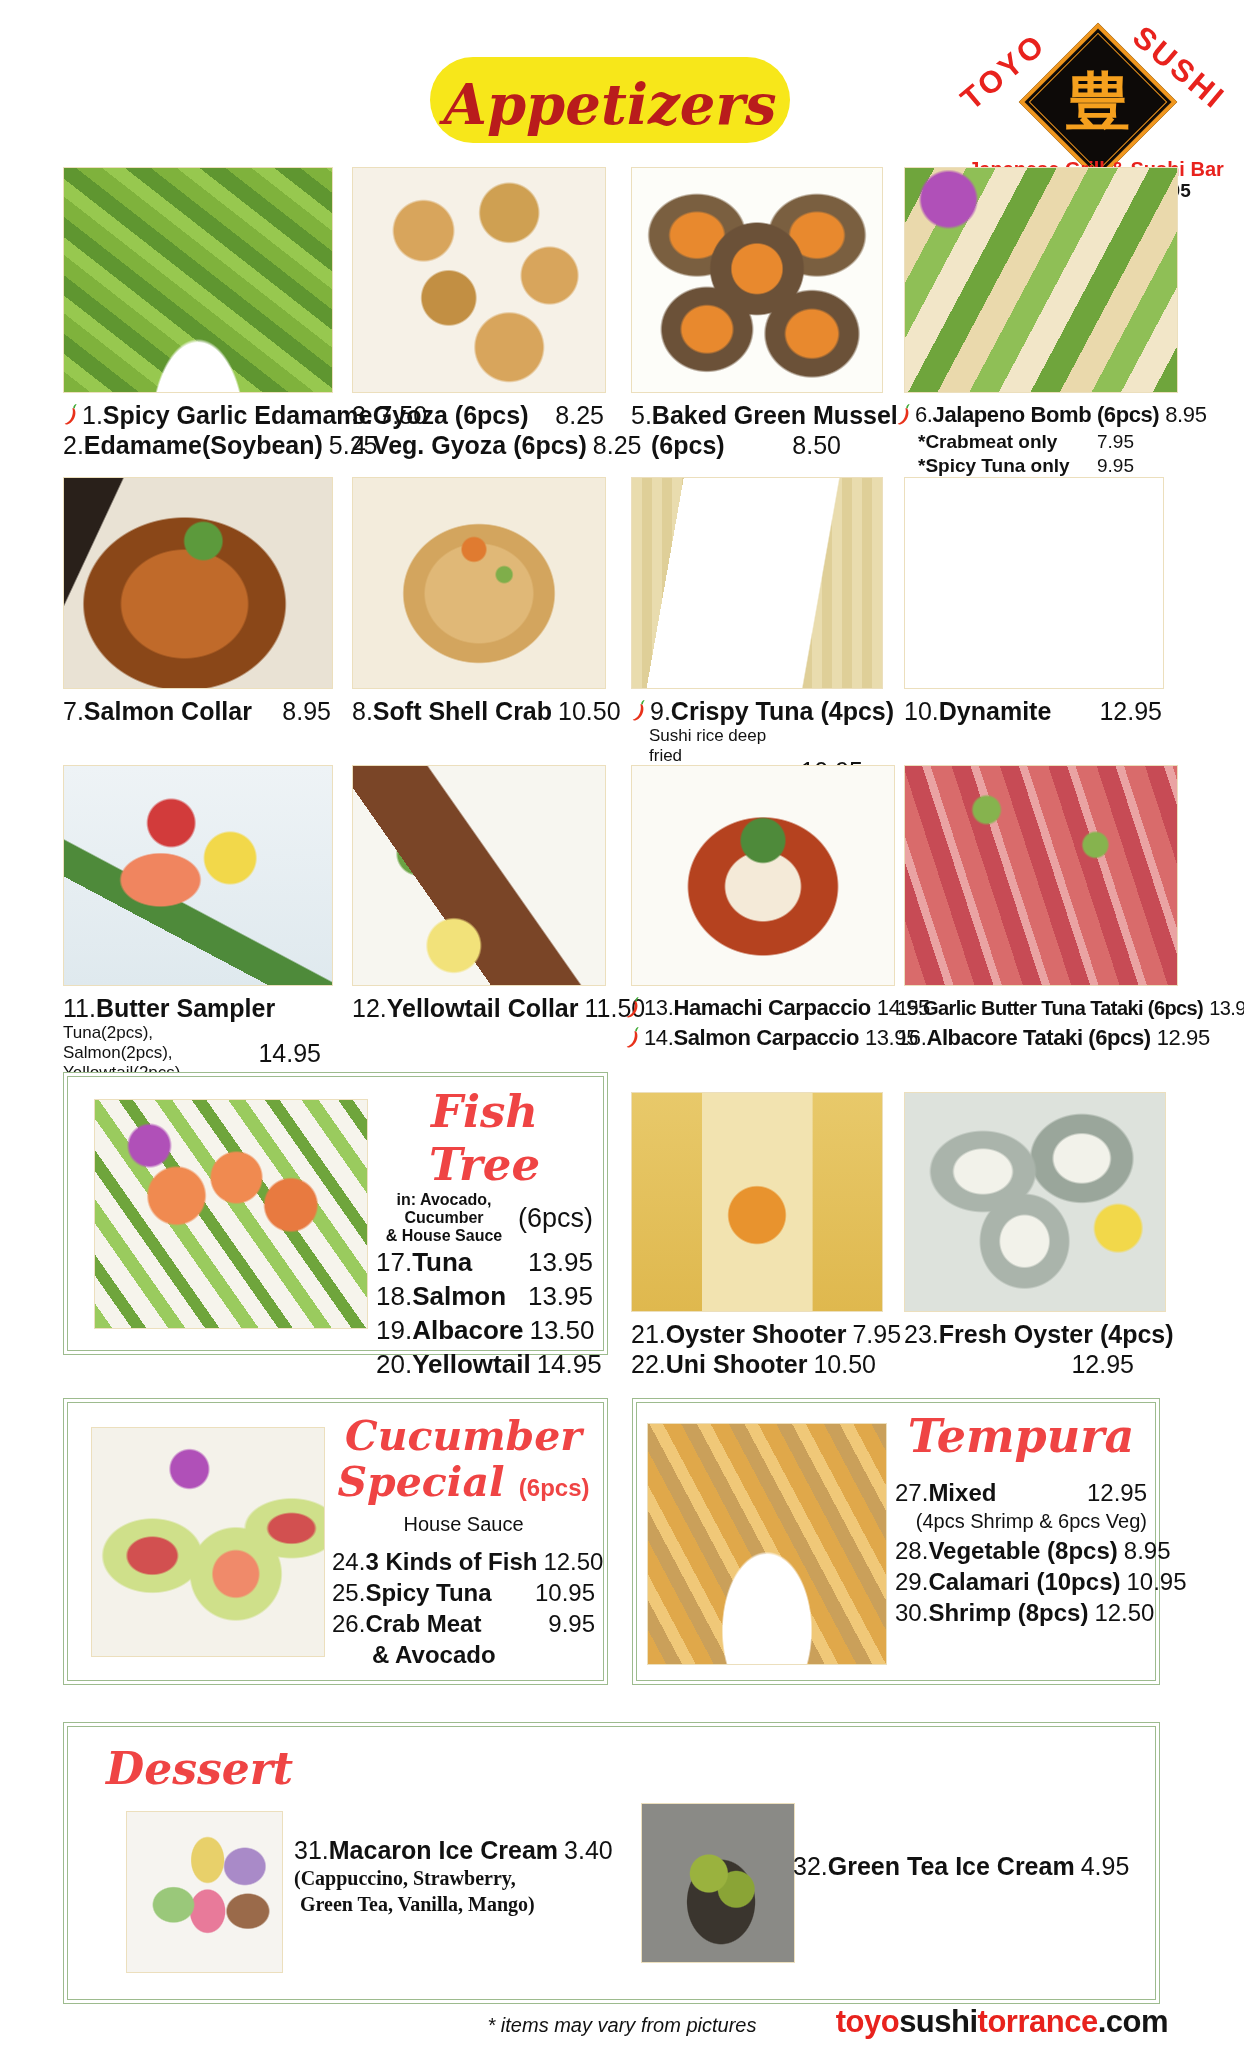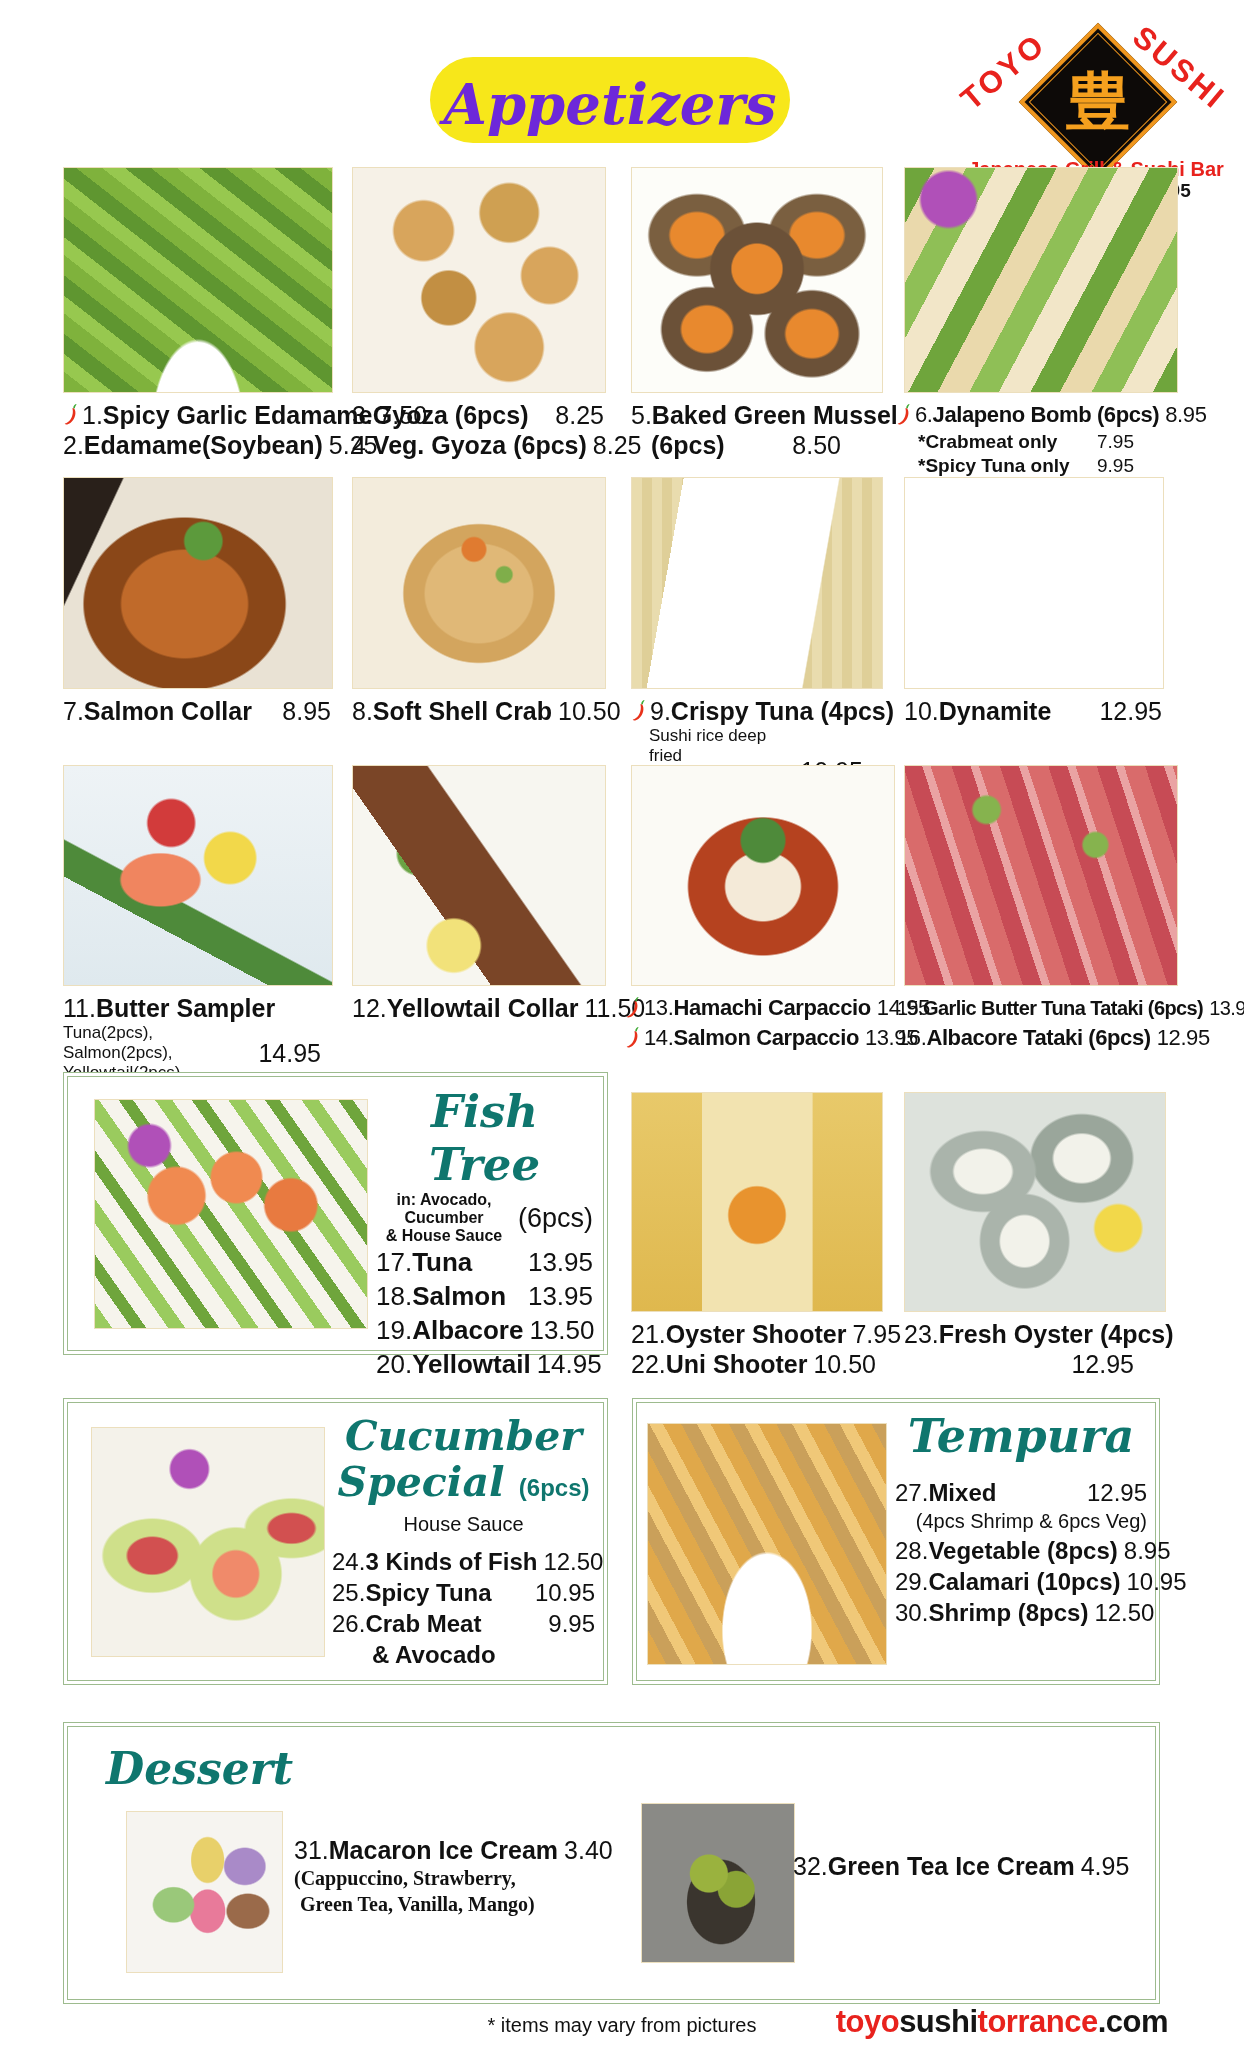--- a/index.html
+++ b/index.html
@@ -4,21 +4,21 @@
 <style>
   html,body{margin:0;padding:0;background:#ffffff;}
   #page{position:relative;width:1244px;height:2048px;background:#ffffff;overflow:hidden;
         font-family:"Liberation Sans",sans-serif;color:#111;}
   .abs{position:absolute;}
 
   
   #title-pill{left:430px;top:57px;width:360px;height:86px;background:#f7e71a;border-radius:44px;
     display:flex;align-items:center;justify-content:center;}
   #title-pill .script{font-family:"DejaVu Serif",serif;font-style:italic;font-weight:bold;
-    font-size:56px;color:#6d28d9;transform:translateY(4px);}
+    font-size:56px;color:#b91c1c;transform:translateY(4px);}
 
   
   #logo{left:948px;top:10px;width:296px;height:192px;}
   .logo-word{position:absolute;color:#e8221d;font-weight:900;font-size:31px;letter-spacing:3px;
     font-family:"Liberation Sans",sans-serif;}
   #logo-toyo{left:6px;top:44px;transform:rotate(-40deg);}
   #logo-sushi{right:10px;top:40px;transform:rotate(40deg);}
   #diamond{position:absolute;left:94px;top:36px;width:104px;height:104px;background:#0d0a08;
     border:4px solid #f0971e;transform:rotate(45deg);box-shadow:inset 0 0 0 3px #0d0a08, inset 0 0 0 4px #f0971e;}
   #kanji{position:absolute;left:0;top:0;width:104px;height:104px;display:flex;align-items:center;justify-content:center;
@@ -129,36 +129,36 @@
   .subrow{display:flex;align-items:flex-end;}
   .subrow .pr{font-size:25px;}
   .small-line{font-size:19px;line-height:24px;padding-left:22px;}
   .cond{font-size:20px;letter-spacing:-0.6px;}
   .cond2{font-size:22px;letter-spacing:-0.4px;}
   .ind{padding-left:20px;}
   .chili{width:17px;height:26px;margin-right:2px;align-self:center;flex:0 0 auto;}
 
   
   .gbox{position:absolute;border:1px solid #9dbb8e;box-shadow:inset 0 0 0 3px #ffffff, inset 0 0 0 4px #9dbb8e;background:#fff;}
-  .script-title{font-family:"DejaVu Serif",serif;font-style:italic;font-weight:bold;color:#0f766e;}
+  .script-title{font-family:"DejaVu Serif",serif;font-style:italic;font-weight:bold;color:#ef4444;}
   .sec-items .cl{font-size:26px;line-height:34px;}
   .pcs{font-weight:normal;}
 
   #fishtree-sub{display:flex;align-items:center;justify-content:center;gap:6px;}
   #fishtree-sub .lines{font-size:16px;line-height:18px;font-weight:bold;text-align:center;}
   #fishtree-sub .pcs{font-size:27px;}
 
   #cuc-title{font-size:41px;line-height:46px;text-align:center;}
   #cuc-title .pcs{font-family:"Liberation Sans",sans-serif;font-style:normal;font-size:24px;font-weight:bold;}
   .housesauce{font-size:20px;text-align:center;font-weight:normal;margin-top:2px;}
 
   .serif-sub{font-family:"Liberation Serif",serif;font-weight:bold;font-size:20px;line-height:26px;}
 
   
-  #footer-note{left:0;top:2014px;width:1244px;text-align:center;font-size:20px;}
+  #footer-note{left:0;top:2014px;width:1244px;text-align:center;font-size:20px;font-style:italic;}
   #website{right:76px;top:2004px;font-size:31px;font-weight:900;letter-spacing:-0.5px;}
   #website .red{color:#e8221d;} #website .blk{color:#151515;}
 </style>
 </head>
 <body>
 
 <div id="page">
 
   <div class="abs" id="title-pill">
     <span class="script">Appetizers</span>

